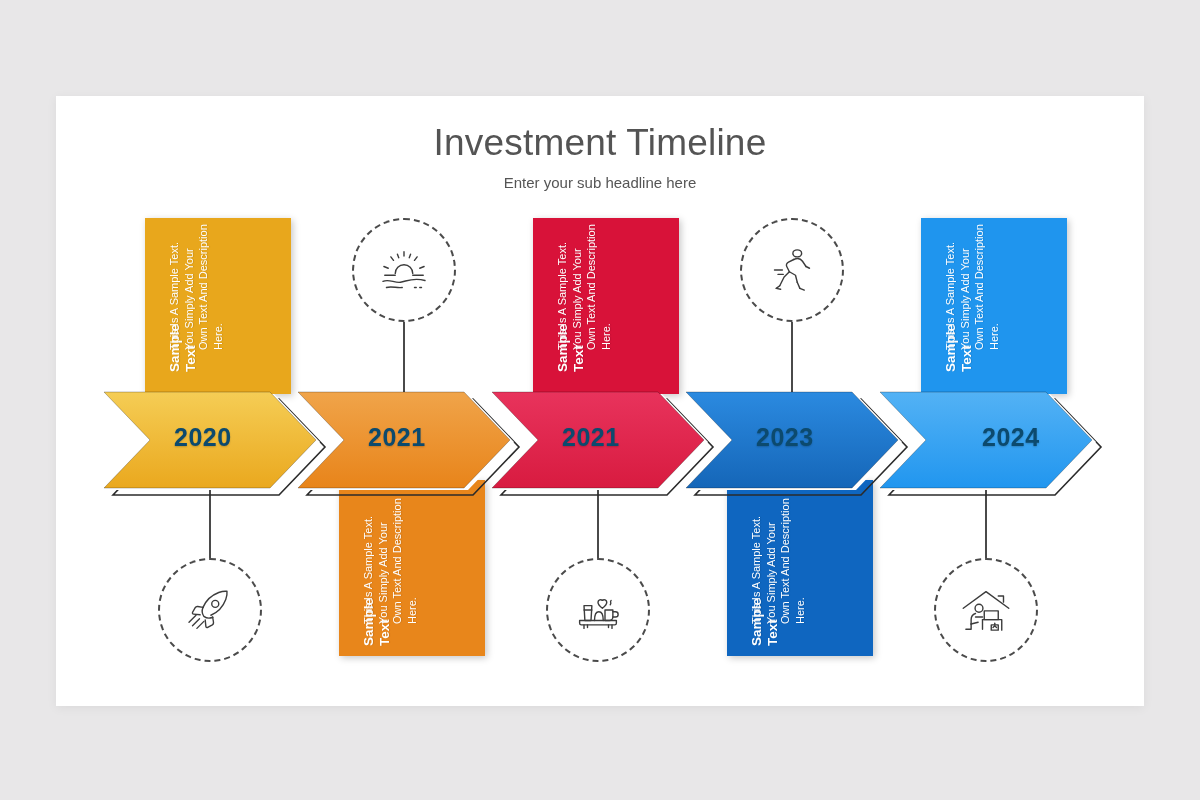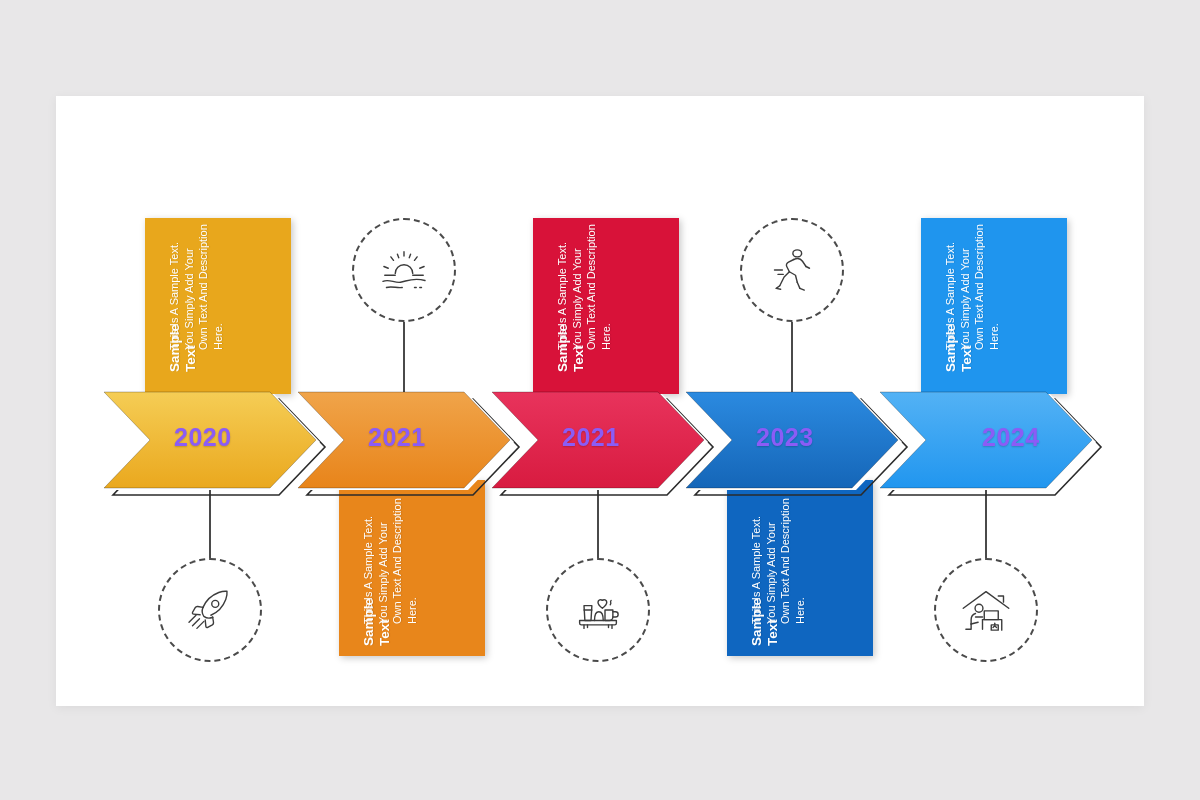--- a/index.html
+++ b/index.html
@@ -72,31 +72,33 @@
     font-size: 11px; line-height: 1.32; width: 126px; flex: 0 0 auto;
     text-shadow: 0 1px 1px rgba(0,0,0,.13);
   }
 
   
   .chev-group { position: absolute; z-index: 4; }
   .chev-group svg { display: block; overflow: visible; }
   .chev-outline { fill: none; stroke: #2b2b2b; stroke-width: 1.6; }
   .chev-white   { fill: #ffffff; }
   .chev-year {
-    position: absolute; color: #8b5cf6; font-weight: bold;
+    position: absolute; color: #0c4a6e; font-weight: bold;
     font-size: 25px; letter-spacing: .5px;
     text-shadow: 0 1px 2px rgba(0,0,0,.20);
   }
 </style>
 </head>
 <body>
 
 <div id="stage">
   <div class="card">
 
+    <div class="title">Investment Timeline</div>
+    <div class="subtitle">Enter your sub headline here</div>
 
     <div id="layers">
         <div class="connector" style="left: 153px; top: 384px; height: 78px;"></div>
         <div class="icon-circle" style="left: 102px; top: 462px;">
           <svg viewBox="0 0 64 64">
     <path d="M33 38c7-3 14-10 17-18 1.5-4 1.6-7.6 1.4-9.4-1.8-.2-5.4-.1-9.4 1.4-8 3-15 10-18 17"></path>
     <path d="M24 29l-6-1c-1.2-.2-2.3.3-2.9 1.3l-3 5.3c-.5.9.1 2 1.1 2.1l7.5.8"></path>
     <path d="M35 40l1 6c.2 1.2-.3 2.3-1.3 2.9l-5.3 3c-.9.5-2-.1-2.1-1.1l-.8-7.5"></path>
     <path d="M24 29c-1.4 3.4-1.1 7.4 1 10.3 2.9 2.1 6.9 2.4 10.3 1"></path>
     <circle cx="38" cy="25" r="4"></circle>

